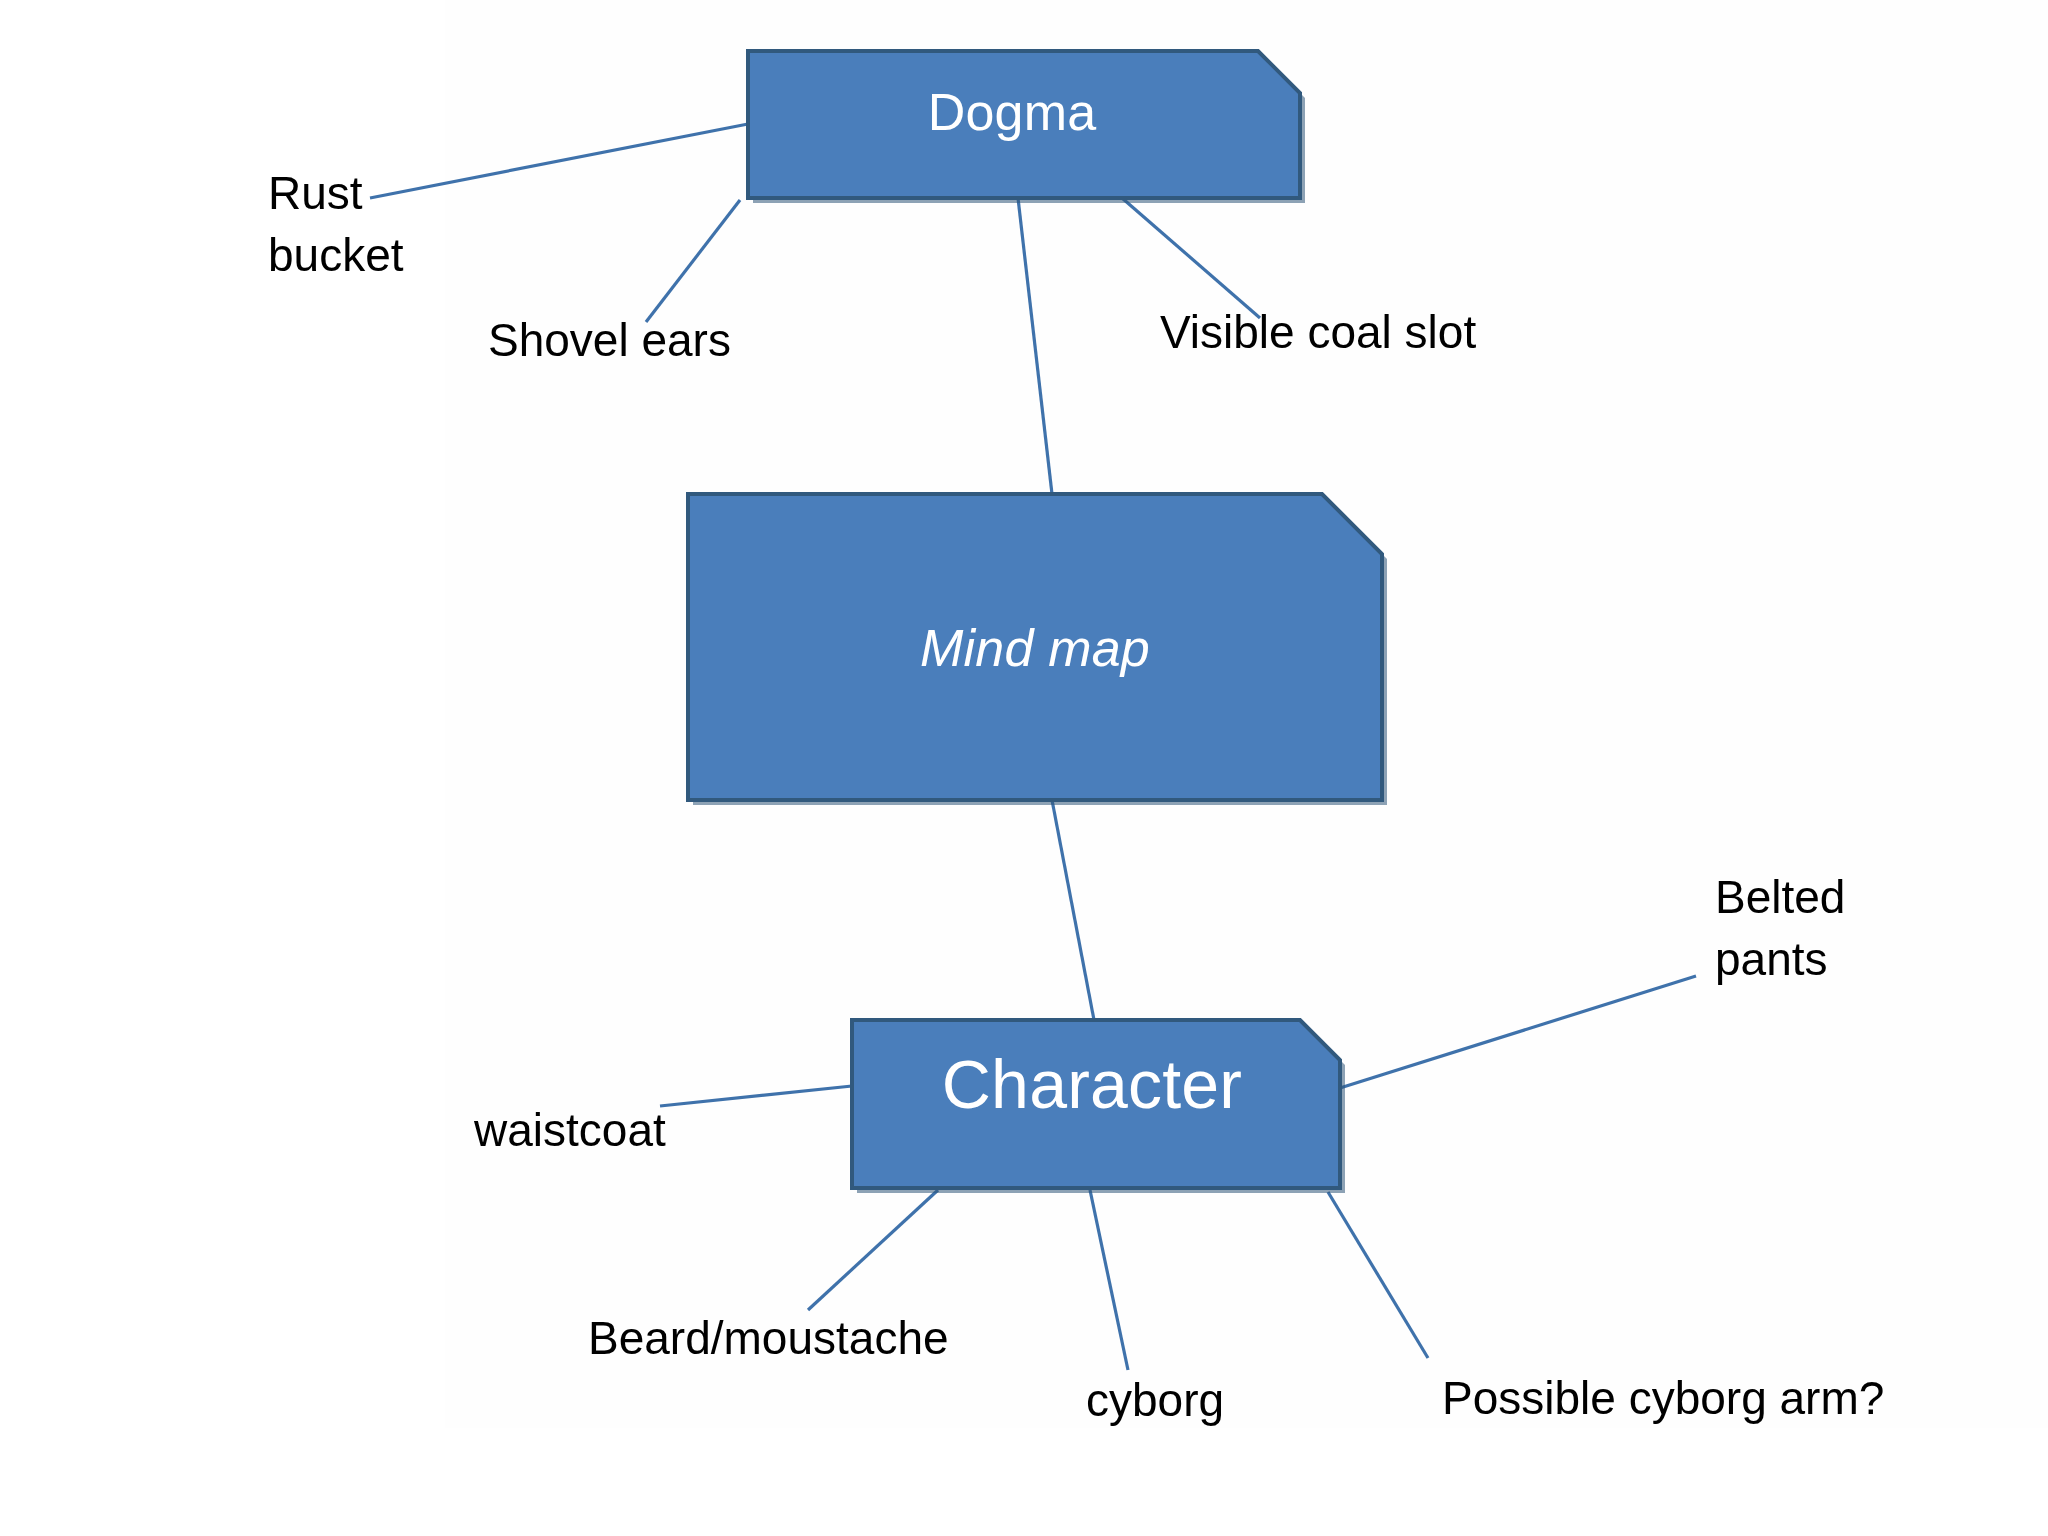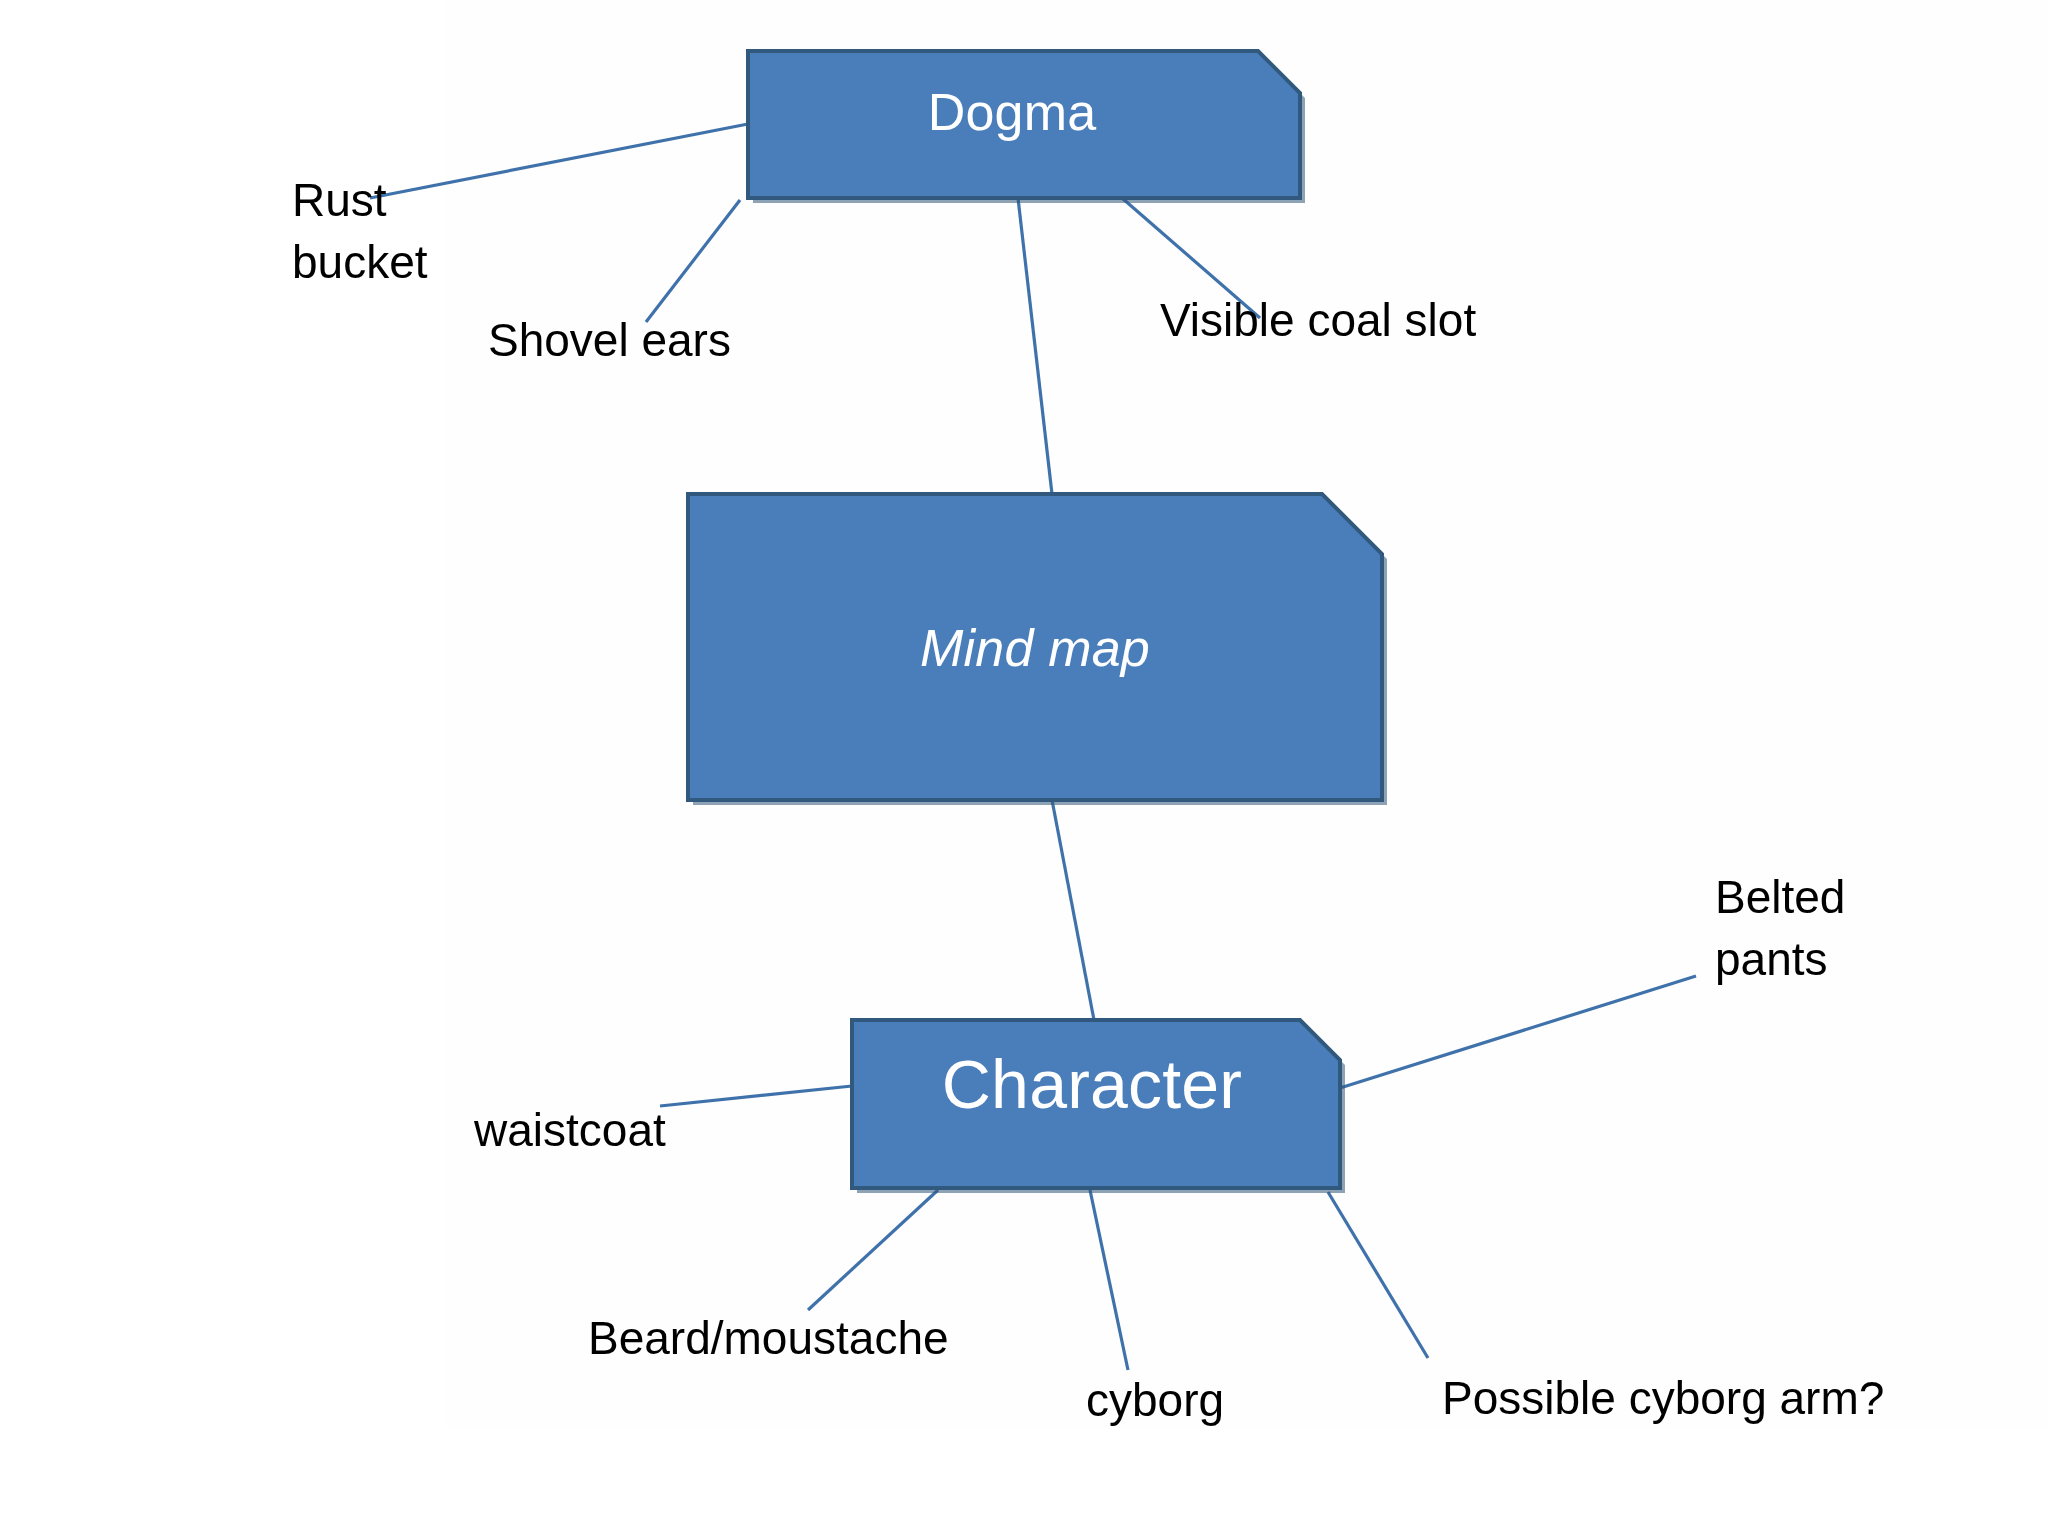--- a/index.html
+++ b/index.html
@@ -85,24 +85,24 @@
       </g>
     </svg>
 
   <div id="node-labels">
       <div class="node-label" style="left: 1012px; top: 112px; font-size: 52px; transform: translate(-50%, -50%);">Dogma</div>
       <div class="node-label" style="left: 1035px; top: 648px; font-size: 52px; transform: translate(-50%, -50%); font-style: italic;">Mind map</div>
       <div class="node-label" style="left: 1092px; top: 1084px; font-size: 68px; transform: translate(-50%, -50%);">Character</div>
     </div>
 
   <div id="leaf-labels">
-      <div class="leaf-label" style="left: 268px; top: 231px; transform: translateY(-50%); margin-left: 24px;">Rust
+      <div class="leaf-label" style="left: 268px; top: 224px; transform: translateY(-50%);">Rust
 bucket</div>
       <div class="leaf-label" style="left: 488px; top: 340px; transform: translateY(-50%);">Shovel ears</div>
-      <div class="leaf-label" style="left: 1160px; top: 320px; transform: translateY(-50%);">Visible coal slot</div>
+      <div class="leaf-label" style="left: 1160px; top: 332px; transform: translateY(-50%);">Visible coal slot</div>
       <div class="leaf-label" style="left: 1715px; top: 928px; transform: translateY(-50%);">Belted
 pants</div>
       <div class="leaf-label" style="left: 474px; top: 1130px; transform: translateY(-50%);">waistcoat</div>
       <div class="leaf-label" style="left: 588px; top: 1338px; transform: translateY(-50%);">Beard/moustache</div>
       <div class="leaf-label" style="left: 1086px; top: 1400px; transform: translateY(-50%);">cyborg</div>
       <div class="leaf-label" style="left: 1406px; top: 1398px; transform: translateY(-50%); margin-left: 36px;">Possible cyborg arm?</div>
     </div>
 
 </div>
 

